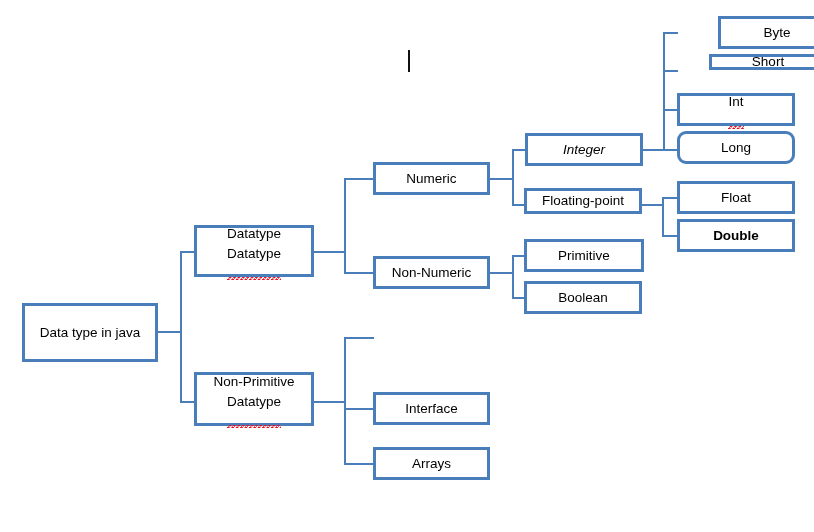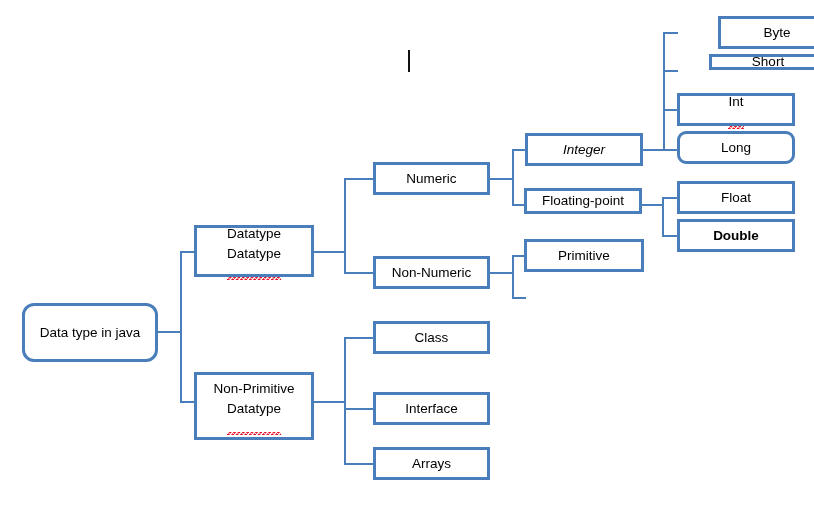--- a/index.html
+++ b/index.html
@@ -108,30 +108,30 @@
   <div class="connector v" style="left:662px; top:197px; height:40px;"></div>
   <div class="connector h" style="left:662px; top:197px; width:16px;"></div>
   <div class="connector h" style="left:662px; top:235px; width:16px;"></div>
 
   <div class="connector h" style="left:313px; top:401px; width:32px;"></div>
   <div class="connector v" style="left:344px; top:337px; height:127px;"></div>
   <div class="connector h" style="left:344px; top:337px; width:30px;"></div>
   <div class="connector h" style="left:344px; top:408px; width:30px;"></div>
   <div class="connector h" style="left:344px; top:463px; width:30px;"></div>
 
-  <div class="node" style="left:22px; top:303px; width:136px; height:59px;border-radius:12px;">
+  <div class="node" style="left:22px; top:303px; width:136px; height:59px;">
     <span class="line-text">Data type in java</span>
   </div>
 
   <div class="node" style="left:194px; top:225px; width:120px; height:52px;">
     <span class="line-text">Datatype</span>
     <span class="line-text spell">Datatype</span>
   </div>
 
-  <div class="node" style="left:194px; top:372px; width:120px; height:68px;">
+  <div class="node" style="left:194px; top:372px; width:120px; height:54px;">
     <span class="line-text">Non-Primitive</span>
     <span class="line-text spell">Datatype</span>
   </div>
 
   <div class="node" style="left:373px; top:162px; width:117px; height:33px;">
     <span class="line-text">Numeric</span>
   </div>
 
   <div class="node" style="left:373px; top:256px; width:117px; height:33px;">
     <span class="line-text">Non-Numeric</span>
@@ -142,20 +142,23 @@
   </div>
 
   <div class="node" style="left:524px; top:188px; width:118px; height:26px;">
     <span class="line-text">Floating-point</span>
   </div>
 
   <div class="node" style="left:524px; top:239px; width:120px; height:33px;">
     <span class="line-text">Primitive</span>
   </div>
 
+  <div class="node" style="left:524px; top:281px; width:118px; height:33px;">
+    <span class="line-text">Boolean</span>
+  </div>
 
   <div class="node" style="left:677px; top:16px; width:118px; height:33px;margin-left:41px;">
     <span class="line-text">Byte</span>
   </div>
 
   <div class="node" style="left:709px; top:54px; width:118px; height:16px;">
     <span class="line-text">Short</span>
   </div>
 
   <div class="node" style="left:677px; top:93px; width:118px; height:33px;">
@@ -167,23 +170,20 @@
   </div>
 
   <div class="node" style="left:677px; top:181px; width:118px; height:33px;">
     <span class="line-text">Float</span>
   </div>
 
   <div class="node" style="left:677px; top:219px; width:118px; height:33px;font-weight:bold;">
     <span class="line-text">Double</span>
   </div>
 
-  <div class="node" style="left:373px; top:321px; width:117px; height:33px;">
-    <span class="line-text">Class</span>
-  </div>
 
   <div class="node" style="left:373px; top:392px; width:117px; height:33px;justify-content:center;">
     <span class="line-text">Interface</span>
   </div>
 
   <div class="node" style="left:373px; top:447px; width:117px; height:33px;align-items:center;">
     <span class="line-text">Arrays</span>
   </div>
 
   <div id="caret" style="left:408px; top:50px; height:22px;"></div>

